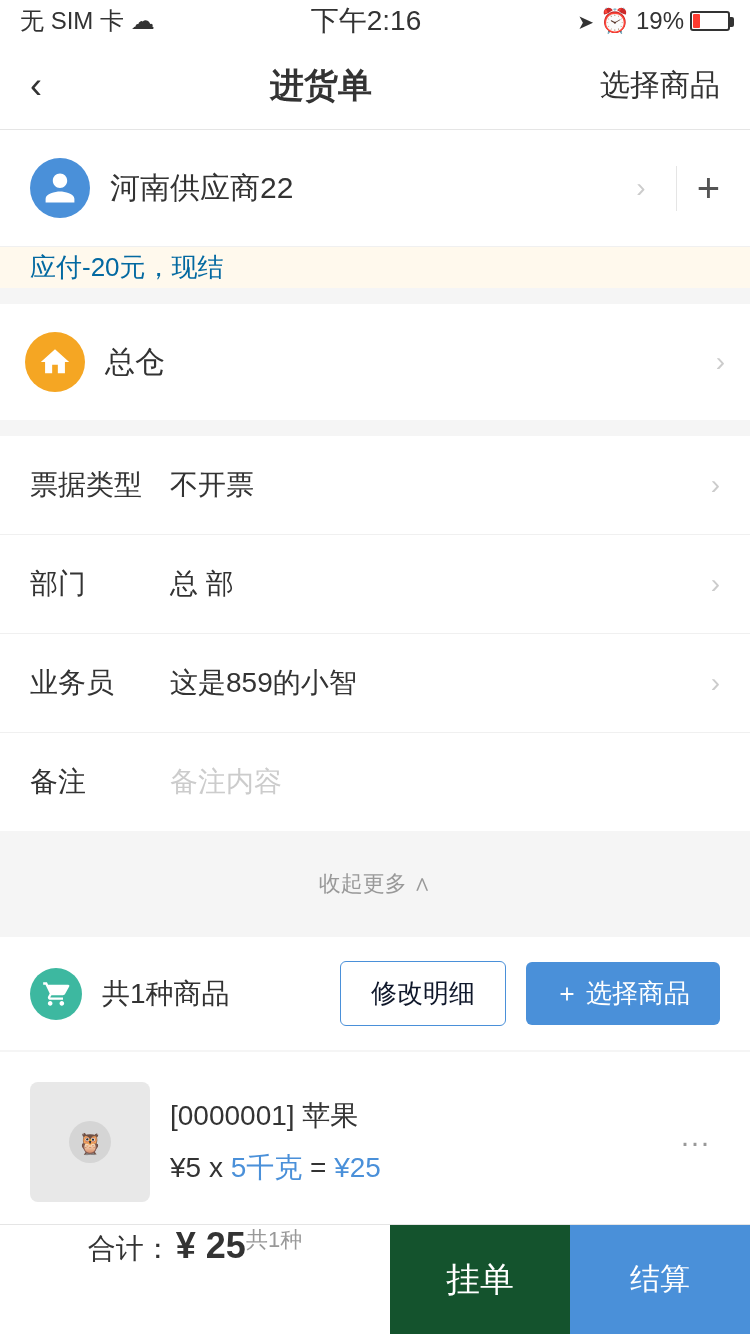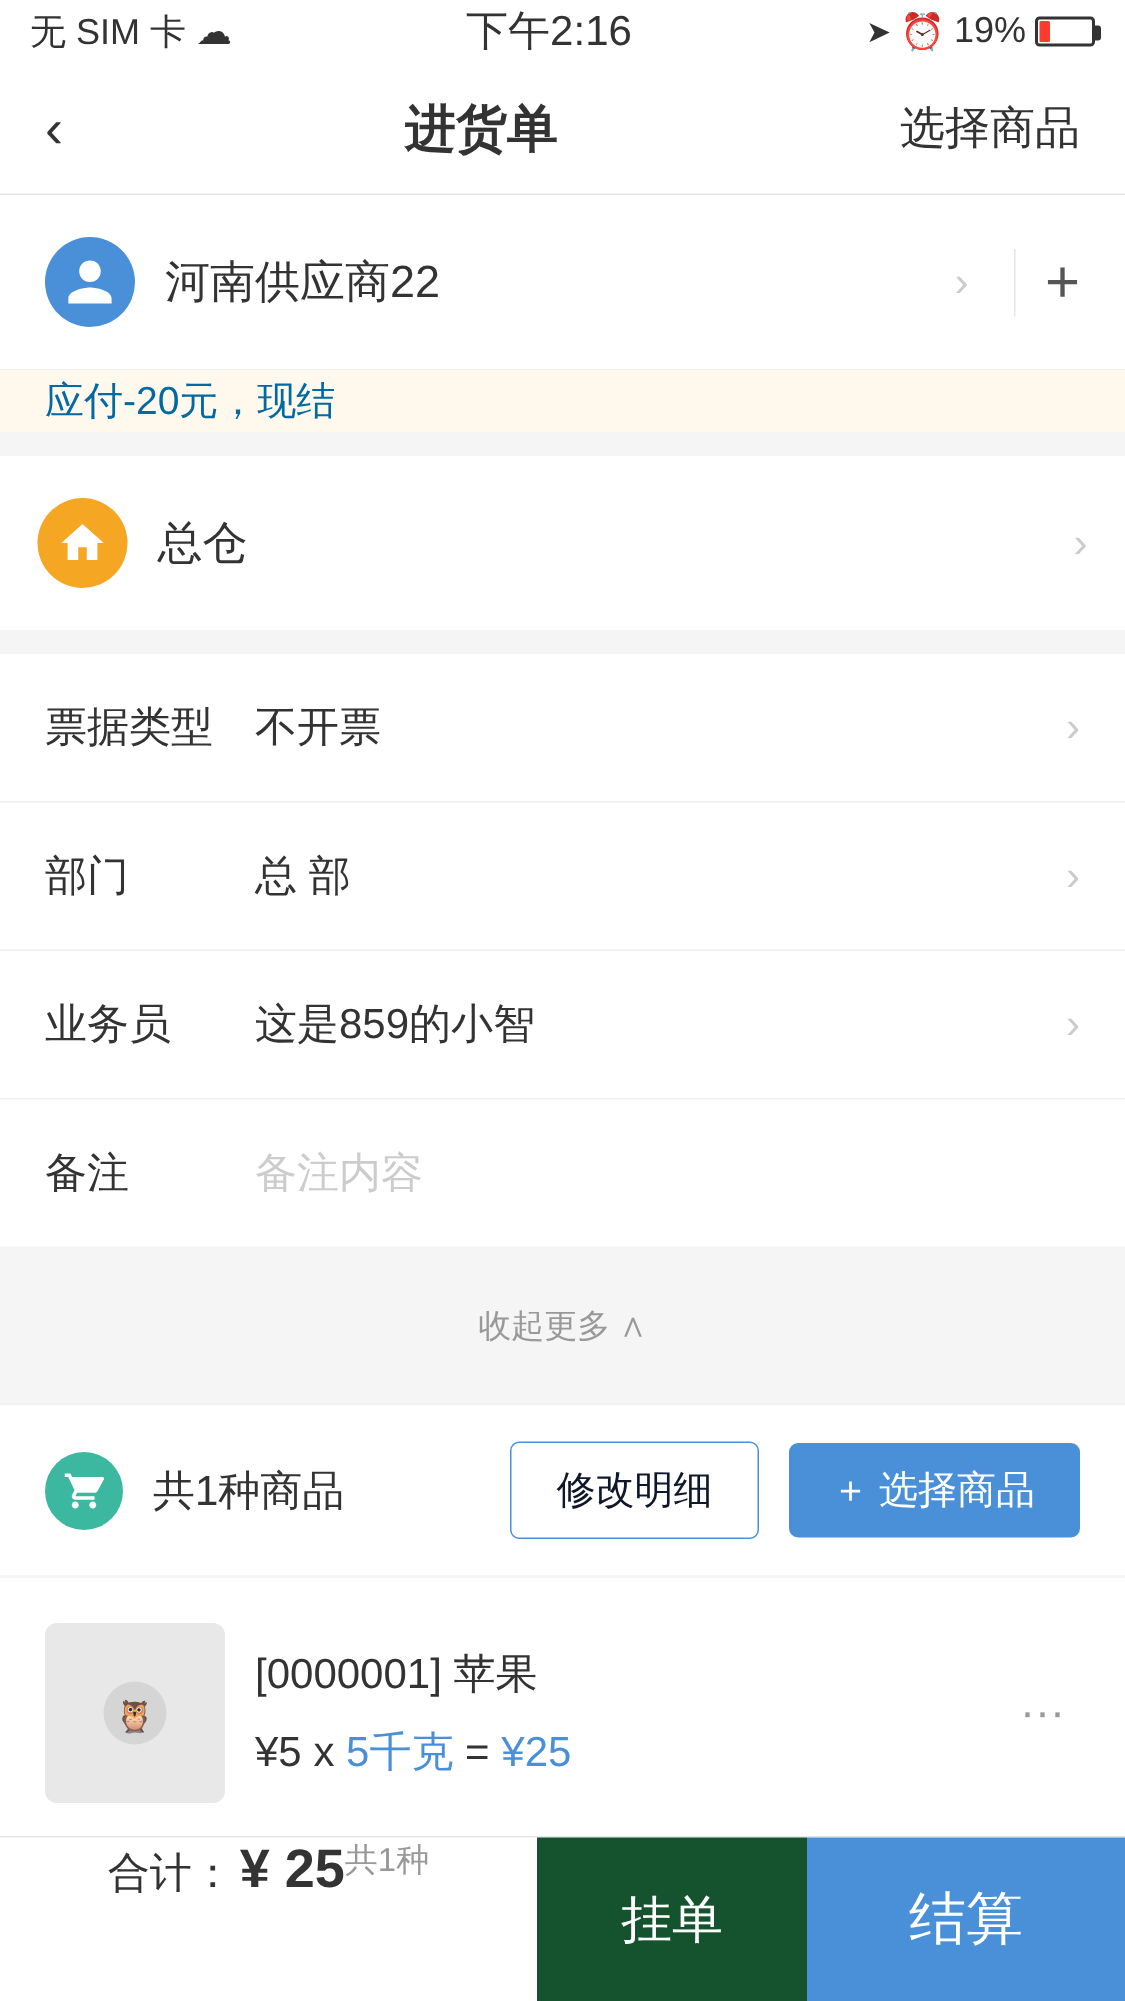--- a/index.html
+++ b/index.html
@@ -256,24 +256,24 @@
     .btn-hang {
       width: 180px;
       background: #14532d;
       color: #fff;
       font-size: 34px;
       border: none;
       cursor: pointer;
       display: flex; align-items: center; justify-content: center;
     }
     .btn-checkout {
-      width: 212px;
+      width: 180px;
       background: #4a90d9;
       color: #fff;
-      font-size: 38px;
+      font-size: 30px;
       border: none;
       cursor: pointer;
       display: flex; align-items: center; justify-content: center;
     }
     .location-icon::before { content: '➤'; font-size: 20px; }
   </style>
 </head>
 <body>
 
 <div class="status-bar">

